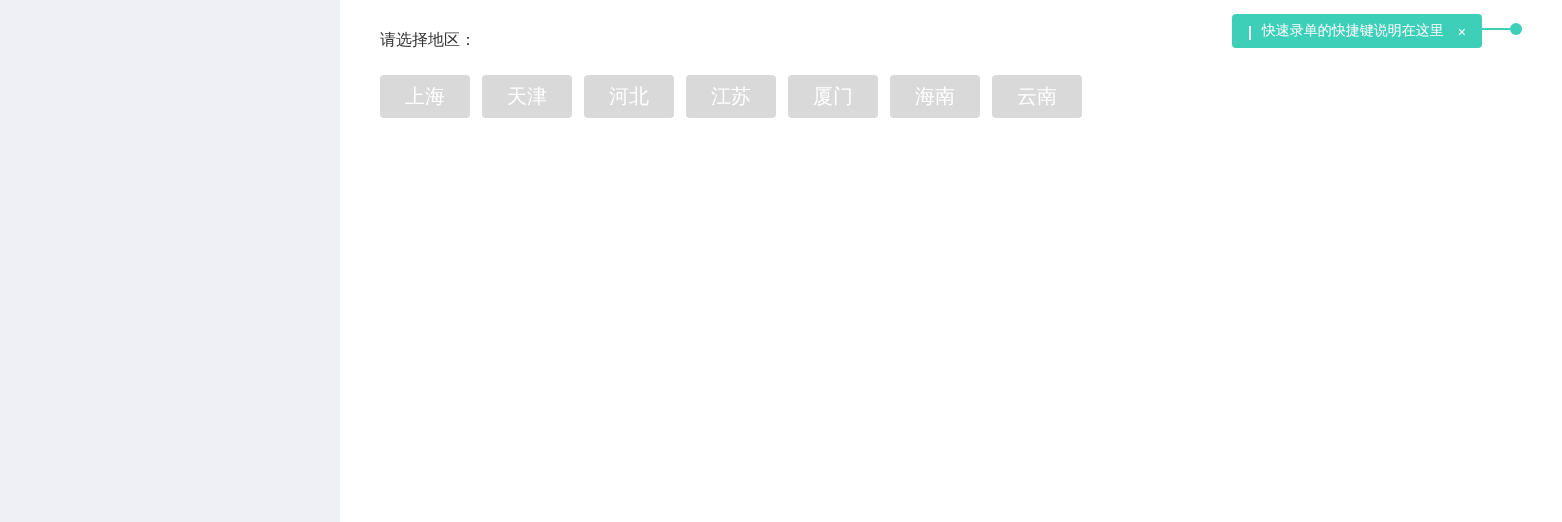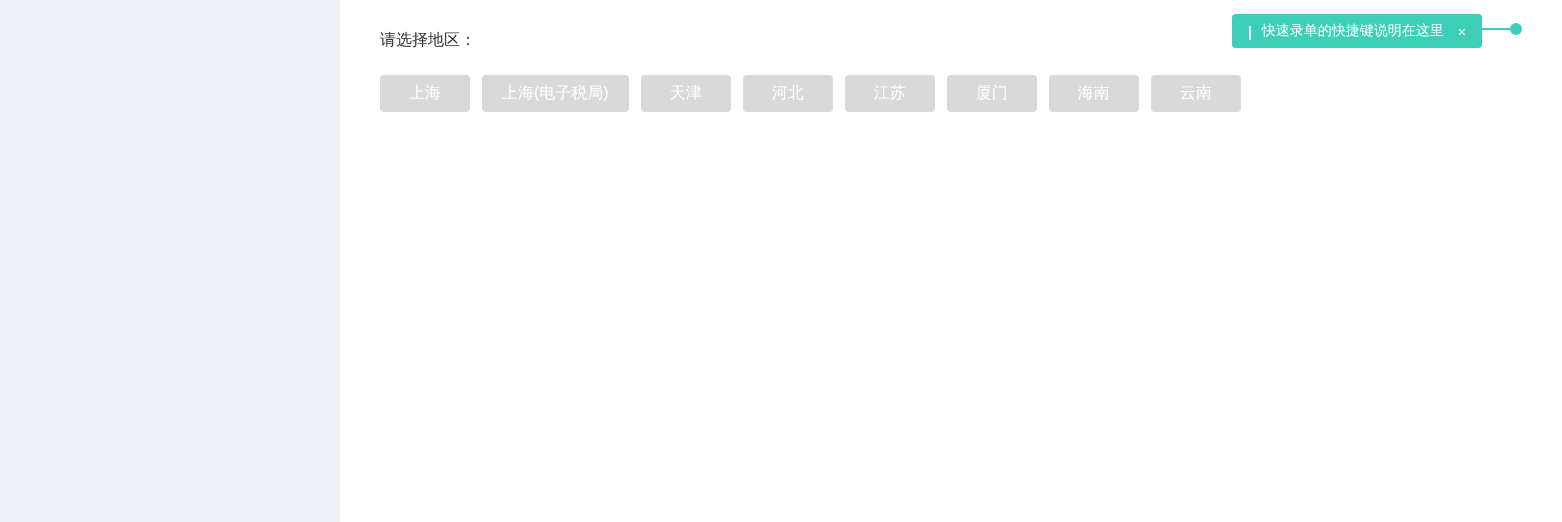--- a/index.html
+++ b/index.html
@@ -48,21 +48,21 @@
       flex-wrap: wrap;
       gap: 12px;
     }
 
     .region-btn {
       padding: 8px 20px;
       background: #d9d9d9;
       border: none;
       border-radius: 4px;
       color: #fff;
-      font-size: 16px;
+      font-size: 20px;
       cursor: pointer;
       min-width: 90px;
       text-align: center;
     }
 
     .tooltip-banner {
       position: absolute;
       top: 14px;
       right: 80px;
       background: #3ecfb8;
@@ -113,21 +113,20 @@
   </style>
 </head>
 <body>
 
 <div class="sidebar"></div>
 
 <div class="main-content">
   <div class="page-title">请选择地区：</div>
   <div class="region-buttons">
   <button class="region-btn">上海</button>
-      <button class="region-btn">上海(电子税局)</button>
       <button class="region-btn">天津</button>
       <button class="region-btn">河北</button>
       <button class="region-btn">江苏</button>
       <button class="region-btn">厦门</button>
       <button class="region-btn">海南</button>
       <button class="region-btn">云南</button>
     </div>
 </div>
 
 <div class="tooltip-banner">

